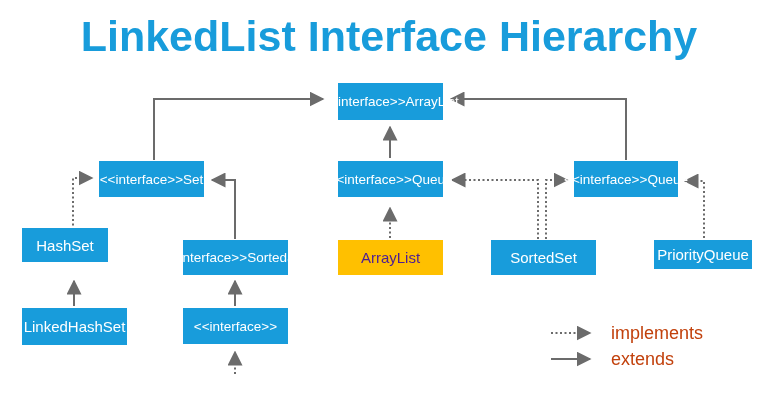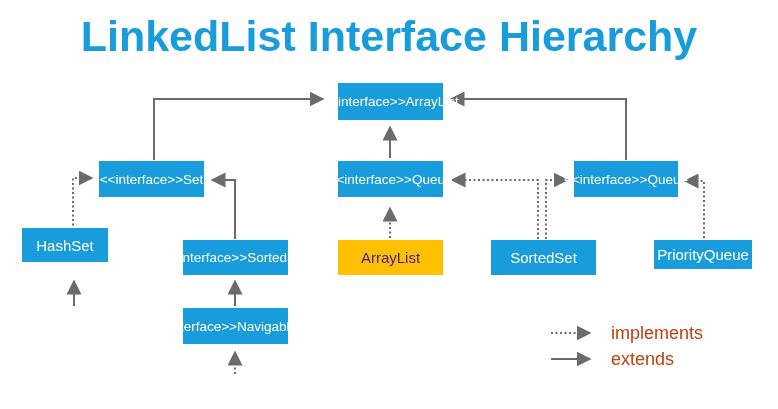--- a/index.html
+++ b/index.html
@@ -74,22 +74,24 @@
   <div class="node cls hl" style="left:338px;top:240px;width:105px;height:35px">
     <span>ArrayList</span>
   </div>
   <div class="node cls" style="left:491px;top:240px;width:105px;height:35px">
     <span>SortedSet</span>
   </div>
   <div class="node cls" style="left:654px;top:240px;width:98px;height:29px">
     <span>PriorityQueue</span>
   </div>
 
+  <div class="node cls" style="left:22px;top:308px;width:105px;height:37px">
+    <span>LinkedHashSet</span>
+  </div>
   <div class="node" style="left:183px;top:308px;width:105px;height:36px">
     <span>&lt;&lt;interface&gt;&gt;</span>
-    <span>NavigableSet</span>
   </div>
 
 
   <div class="legend-label" style="left:611px;top:323px">implements</div>
   <div class="legend-label" style="left:611px;top:349px">extends</div>
 
 </div>
 
 </body></html>

